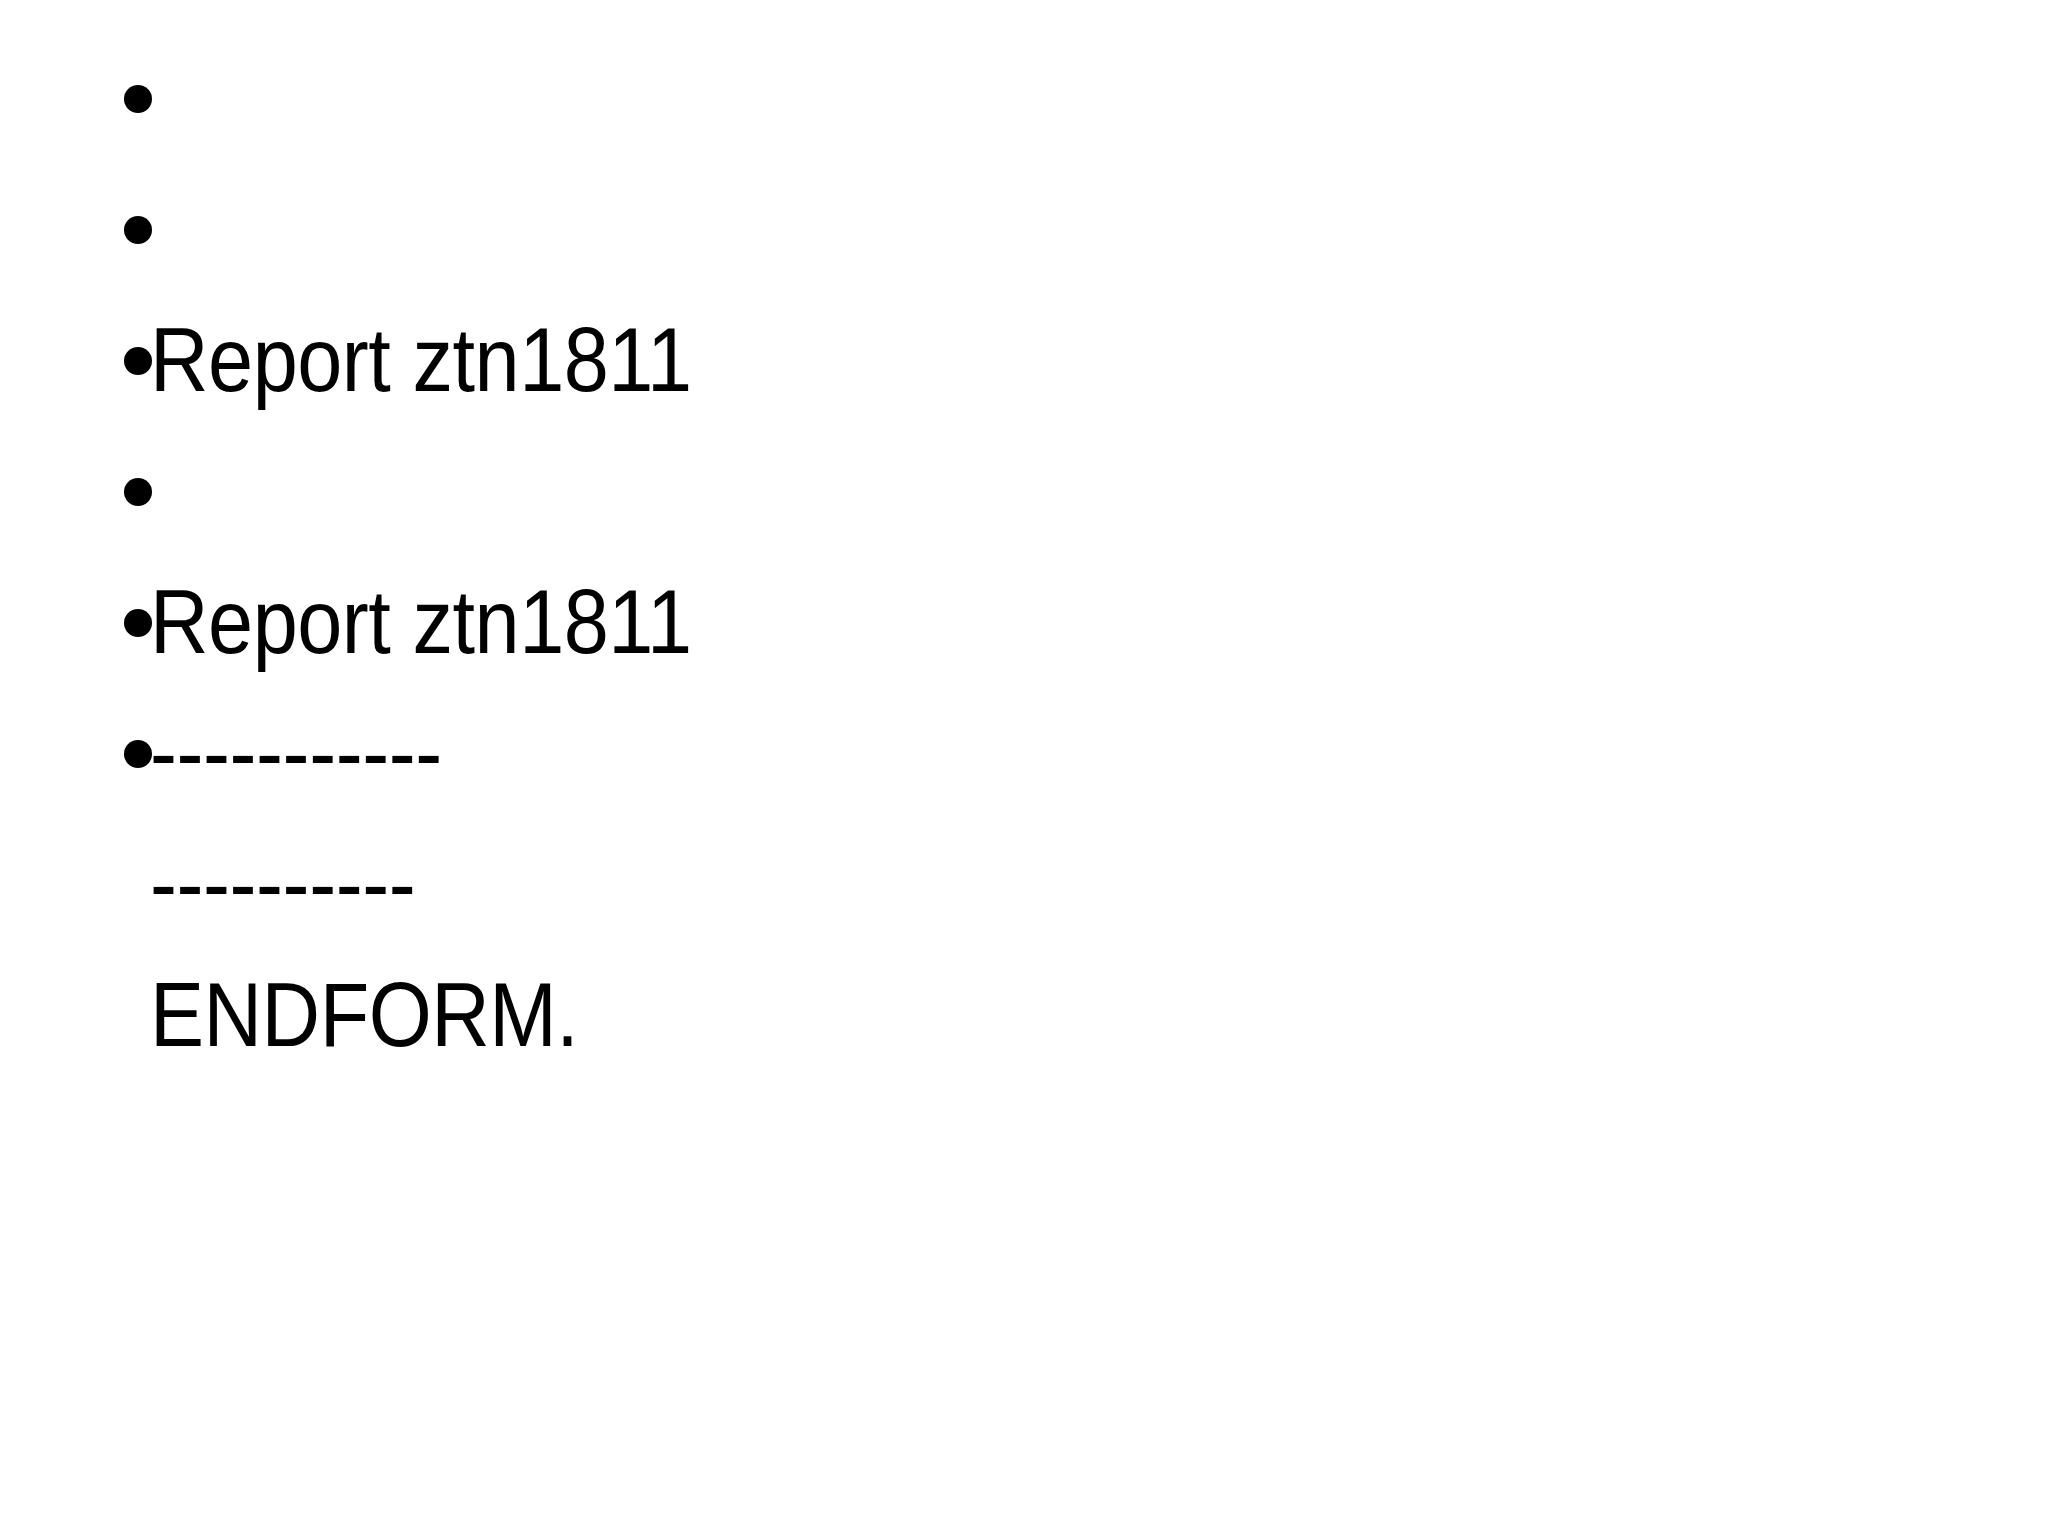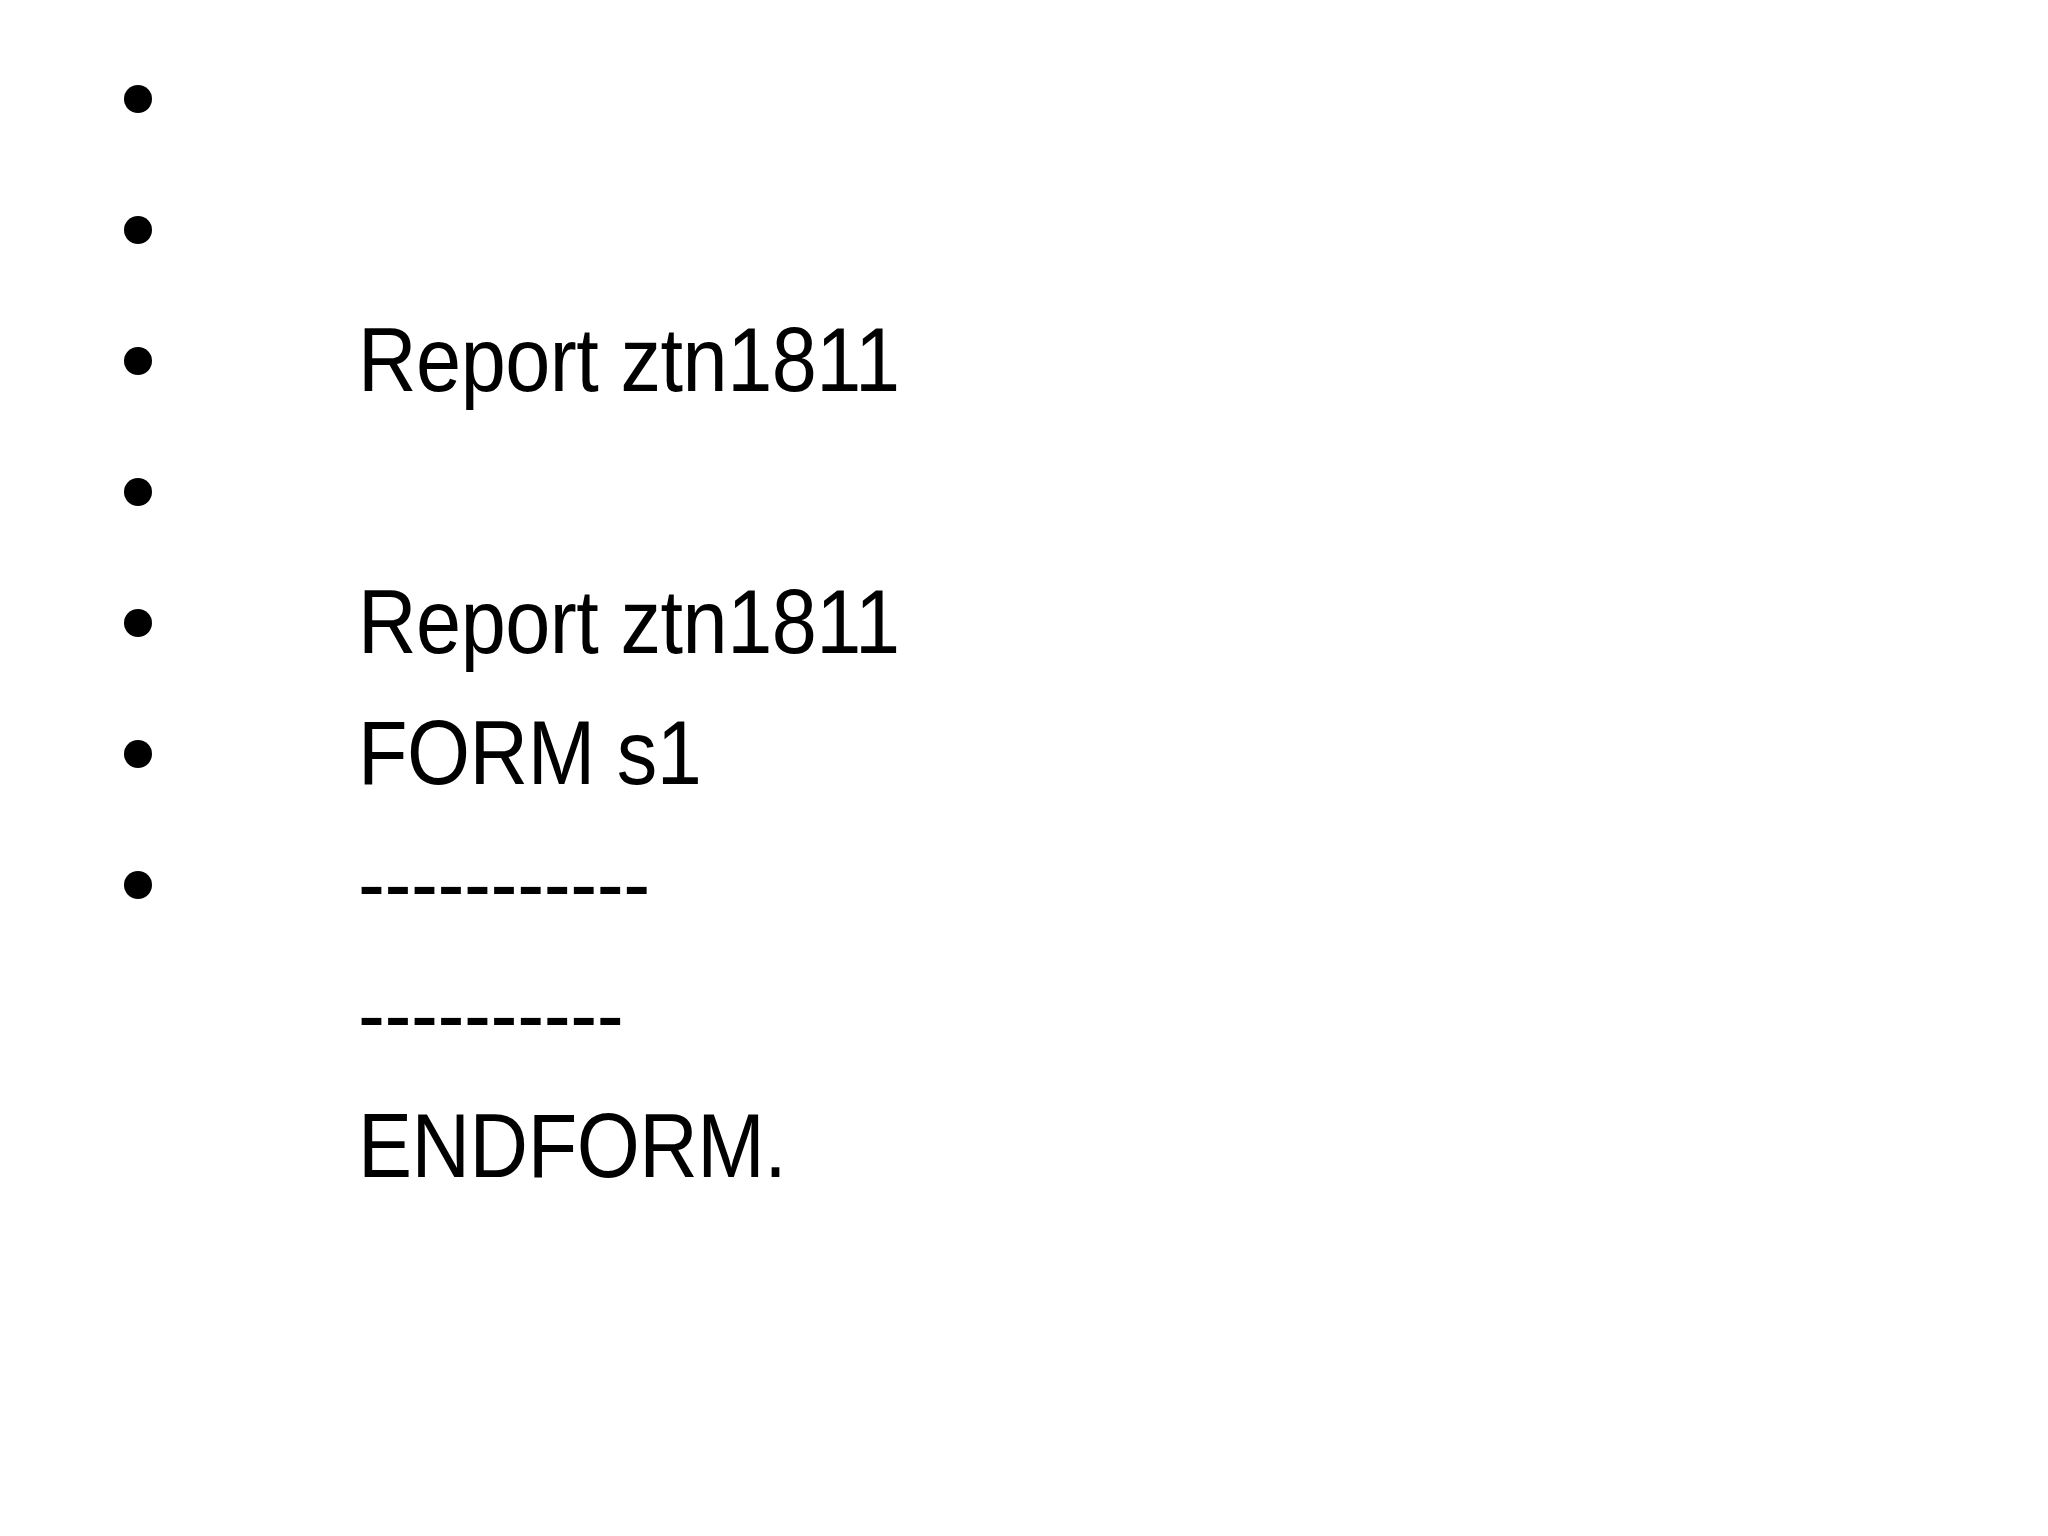--- a/index.html
+++ b/index.html
@@ -21,21 +21,20 @@
     margin: 0;
     padding: 0;
     position: absolute;
     top: 33px;
     left: 0;
   }
   .bullet-item {
     position: relative;
     height: 131px;
     line-height: 131px;
-    padding-left: 208px;
     font-size: 90px;
     white-space: pre;
   }
   .bullet-item .dot {
     position: absolute;
     left: 124px;
     top: 50%;
     transform: translateY(-50%);
     width: 28px;
     height: 28px;
@@ -61,24 +60,20 @@
     <li class="bullet-item">
       <span class="dot"></span>
       <span class="txt"></span>
     </li>
     <li class="bullet-item">
       <span class="dot"></span>
       <span class="txt">Report ztn1811</span>
     </li>
     <li class="bullet-item">
       <span class="dot"></span>
-      <span class="txt">FORM s1</span>
-    </li>
-    <li class="bullet-item">
-      <span class="dot"></span>
       <span class="txt">-----------</span>
     </li>
     <li class="bullet-item">
       <span class="dot"></span>
       <span class="txt">----------</span>
     </li>
     <li class="bullet-item">
       <span class="dot"></span>
       <span class="txt">ENDFORM.</span>
     </li>

